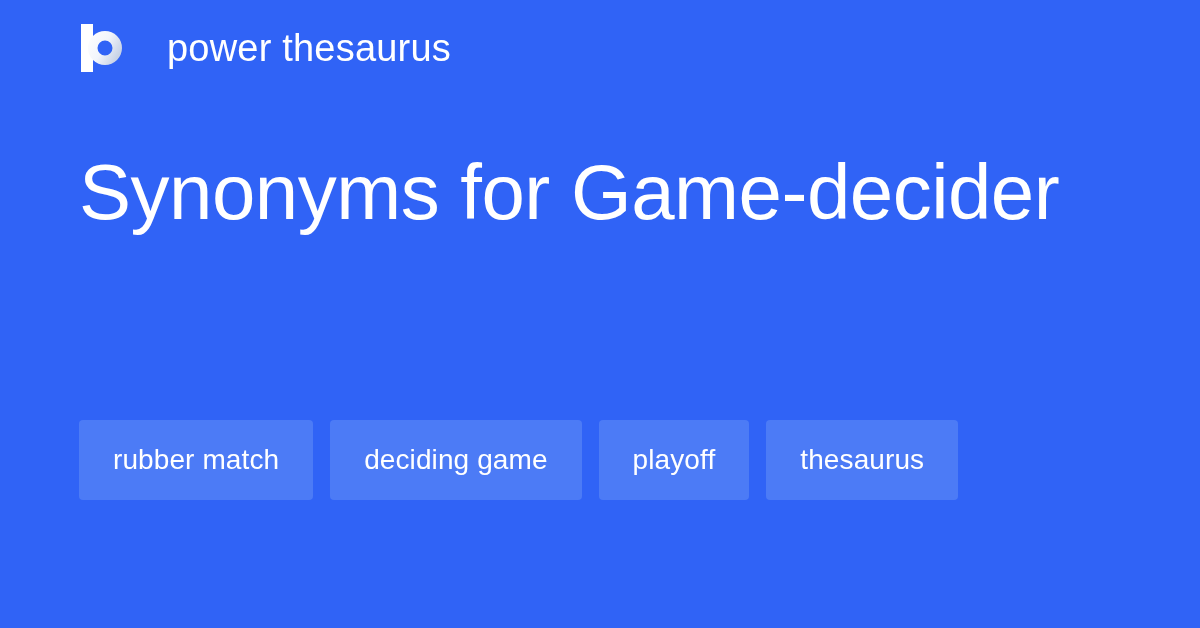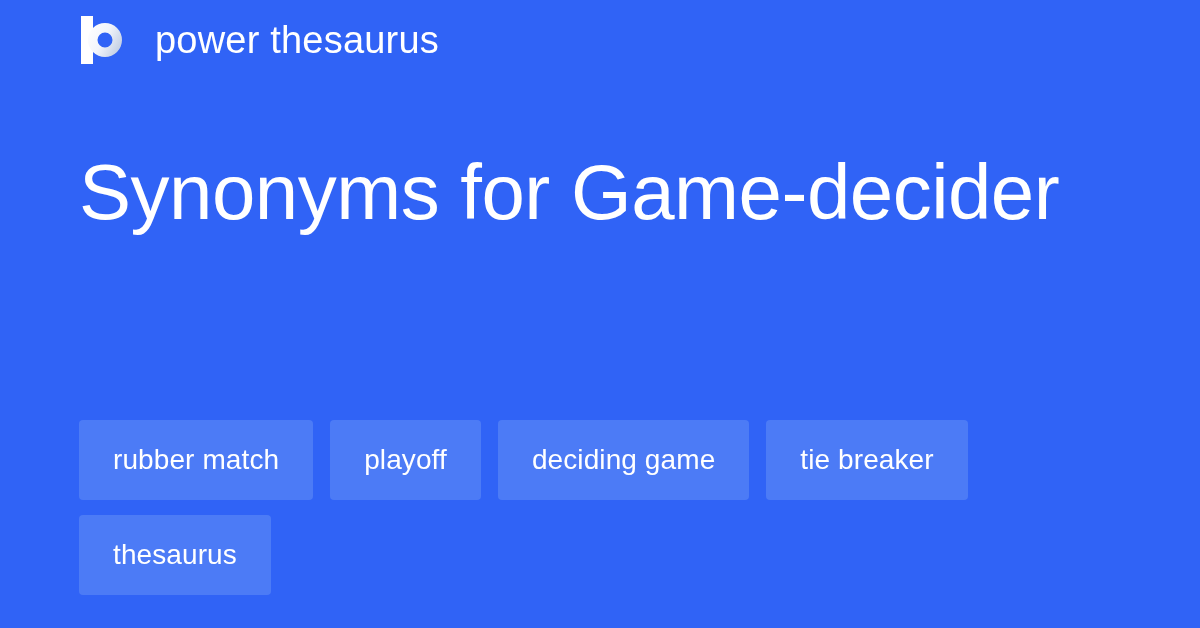--- a/index.html
+++ b/index.html
@@ -22,24 +22,24 @@
     width: 1200px;
     height: 628px;
     background: #3063f6;
     overflow: hidden;
   }
 
   
   .brand {
     position: absolute;
     left: 79px;
-    top: 12px;
+    top: 20px;
     display: flex;
     align-items: center;
-    gap: 24px;
+    gap: 36px;
     height: 56px;
     justify-content: space-between;
   }
 
   .brand-logo {
     width: 52px;
     height: 52px;
     display: block;
     flex: 0 0 auto;
   }
@@ -117,19 +117,18 @@
                  M26 18.5 A7.5 7.5 0 1 0 26 33.5 A7.5 7.5 0 1 0 26 18.5 Z" fill="url(#bowlGrad)" fill-rule="evenodd"></path>
       </svg>
     </span>
     <span class="brand-name">power thesaurus</span>
   </div>
 
   <h1 class="headline">Synonyms for Game-decider</h1>
 
   <div class="chips">
     <span class="chip">rubber match</span>
+    <span class="chip">deciding game</span>
     <span class="chip">playoff</span>
-    <span class="chip">deciding game</span>
-    <span class="chip">tie breaker</span>
     <span class="chip">thesaurus</span>
   </div>
 
 </div>
 
 </body></html>

